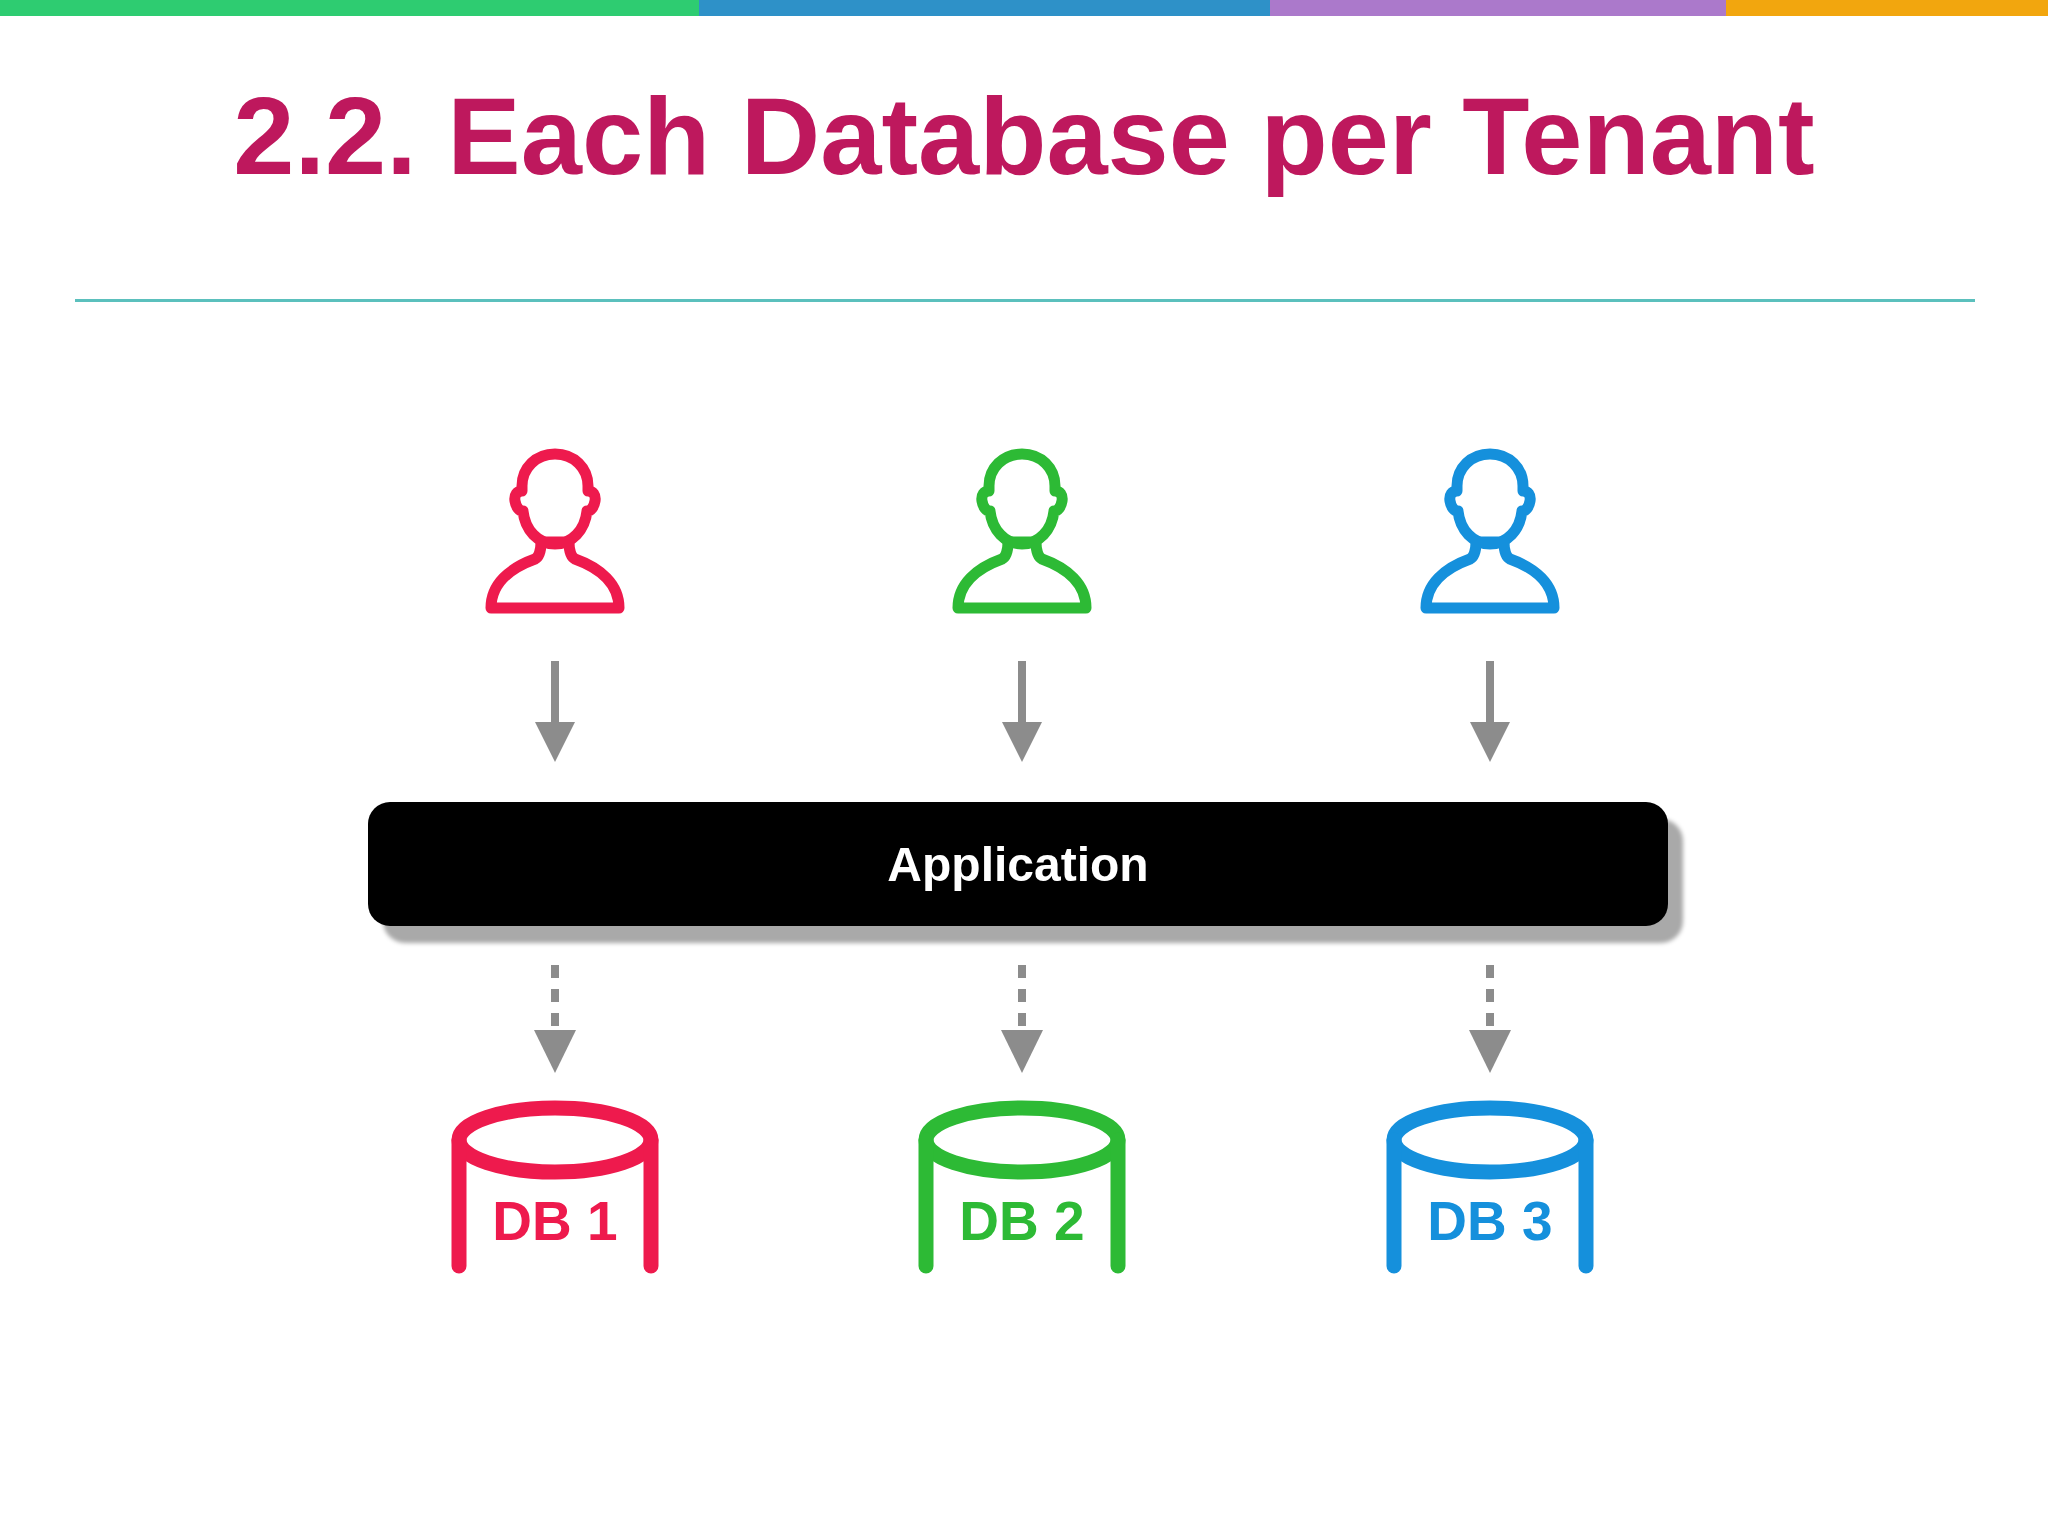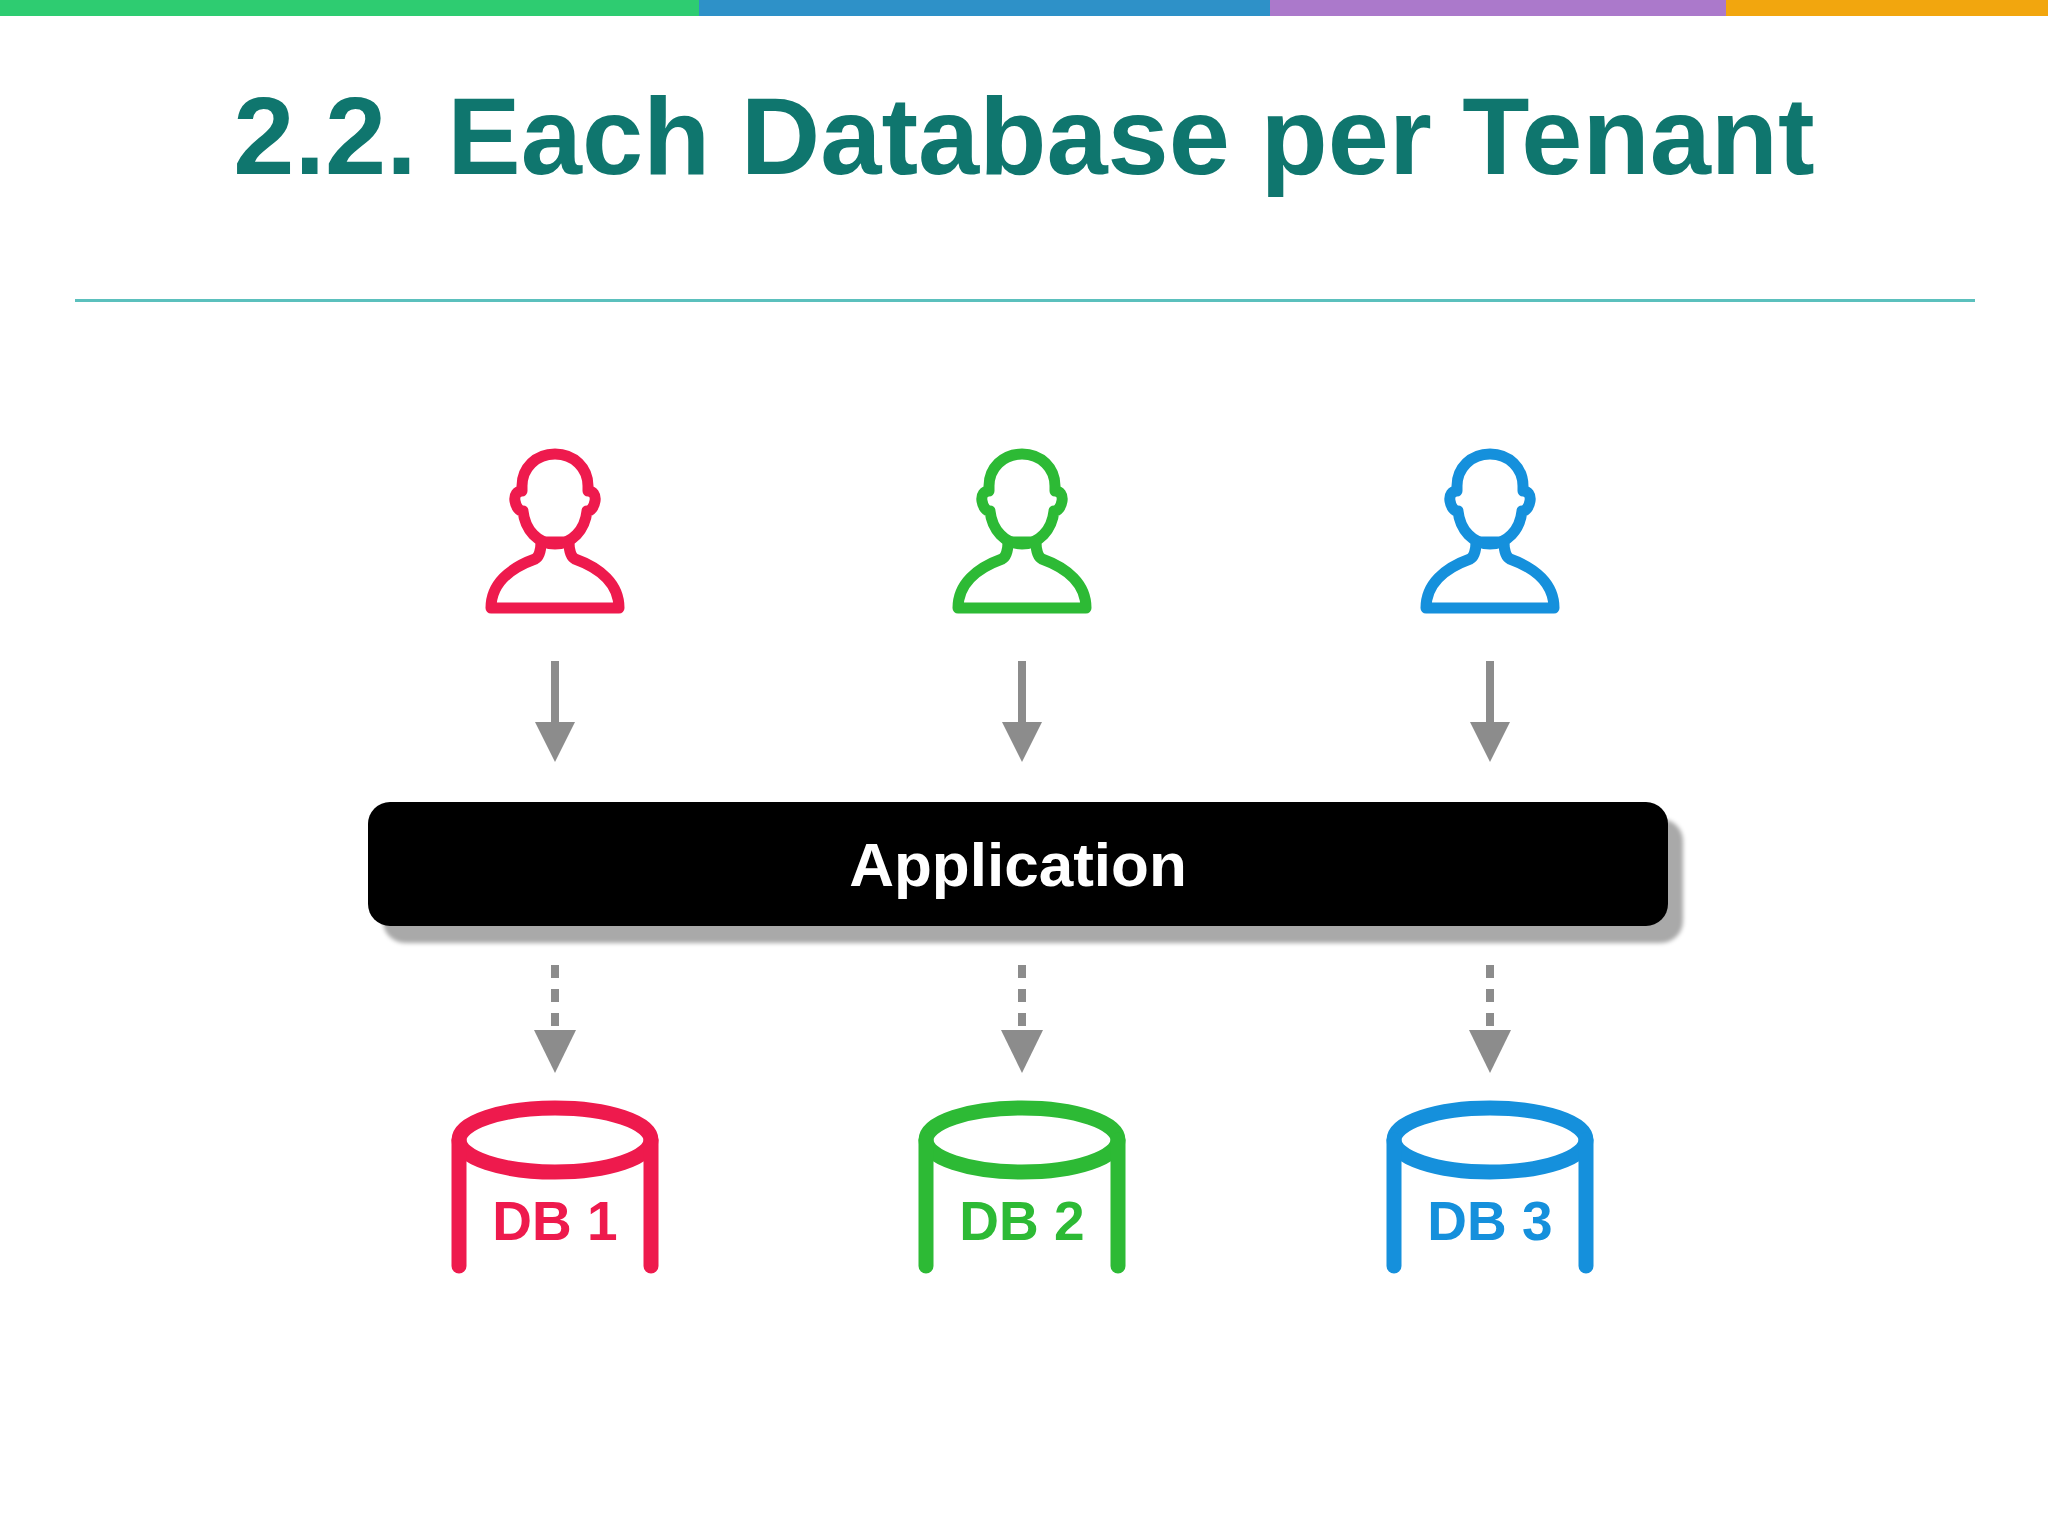--- a/index.html
+++ b/index.html
@@ -70,21 +70,21 @@
   .app-box {
     position: absolute;
     left: 368px;
     top: 802px;
     width: 1300px;
     height: 124px;
     border-radius: 22px;
     display: flex;
     align-items: center;
     justify-content: center;
-    font-size: 62px;
+    font-size: 48px;
     font-weight: bold;
     box-shadow: 15px 17px 4px #a9a9a9;
   }
 
   svg text {
     font-family: "Liberation Sans", sans-serif;
     font-weight: bold;
   }
 </style>
 </head>
@@ -92,21 +92,21 @@
 
 <div class="slide">
 
   <div class="topbar">
     <div class="seg seg-1" style="background-color: rgb(46, 204, 113);"></div>
     <div class="seg seg-2" style="background-color: rgb(46, 145, 200);"></div>
     <div class="seg seg-3" style="background-color: rgb(171, 121, 203);"></div>
     <div class="seg seg-4" style="background-color: rgb(242, 166, 14);"></div>
   </div>
 
-  <h1 class="title" style="color: #0f766e;">2.2. Each Database per Tenant</h1>
+  <h1 class="title" style="color: #be185d;">2.2. Each Database per Tenant</h1>
 
   <div class="rule" style="background-color: rgb(91, 192, 189);"></div>
 
   <div class="col1">
     <svg class="abs user-icon" viewBox="0 0 160 172" style="color: rgb(238, 26, 77);">
       <path fill="none" stroke="currentColor" stroke-width="11" stroke-linejoin="round" d="M80,10 C61,10 47,24 47,42 L47,47 C42,47 39,51 40,57 C41,63 44,67 48,67 C50,86 63,100 80,100 C97,100 110,86 112,67 C116,67 119,63 120,57 C121,51 118,47 113,47 L113,42 C113,24 99,10 80,10 Z"></path>
       <path fill="none" stroke="currentColor" stroke-width="11" stroke-linejoin="round" d="M16,164 L144,164 C144,140 125,124 100,115 C96,113 94,106 94,98 L66,98 C66,106 64,113 60,115 C35,124 16,140 16,164 Z"></path>
     </svg>
     <svg class="abs down-arrow" viewBox="0 0 60 110" style="color: rgb(140, 140, 140);">
       <line x1="30" y1="5" x2="30" y2="68" stroke="currentColor" stroke-width="8"></line>

